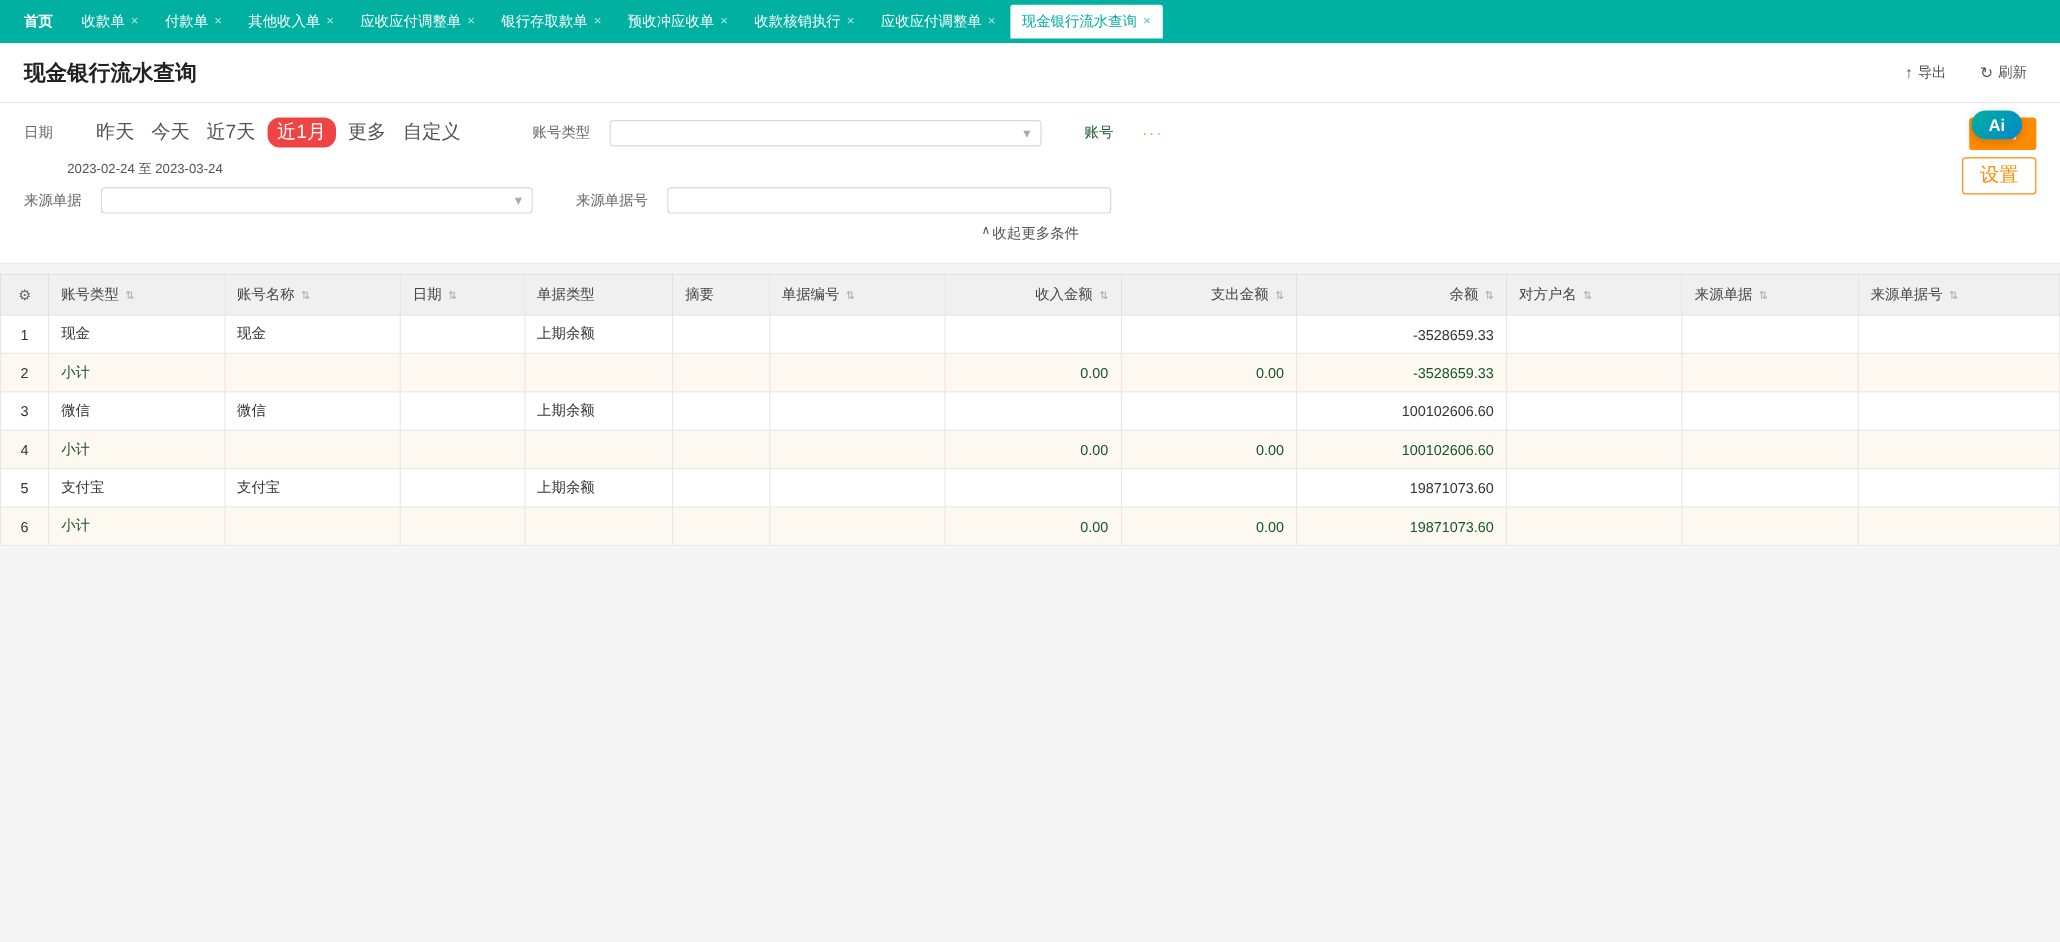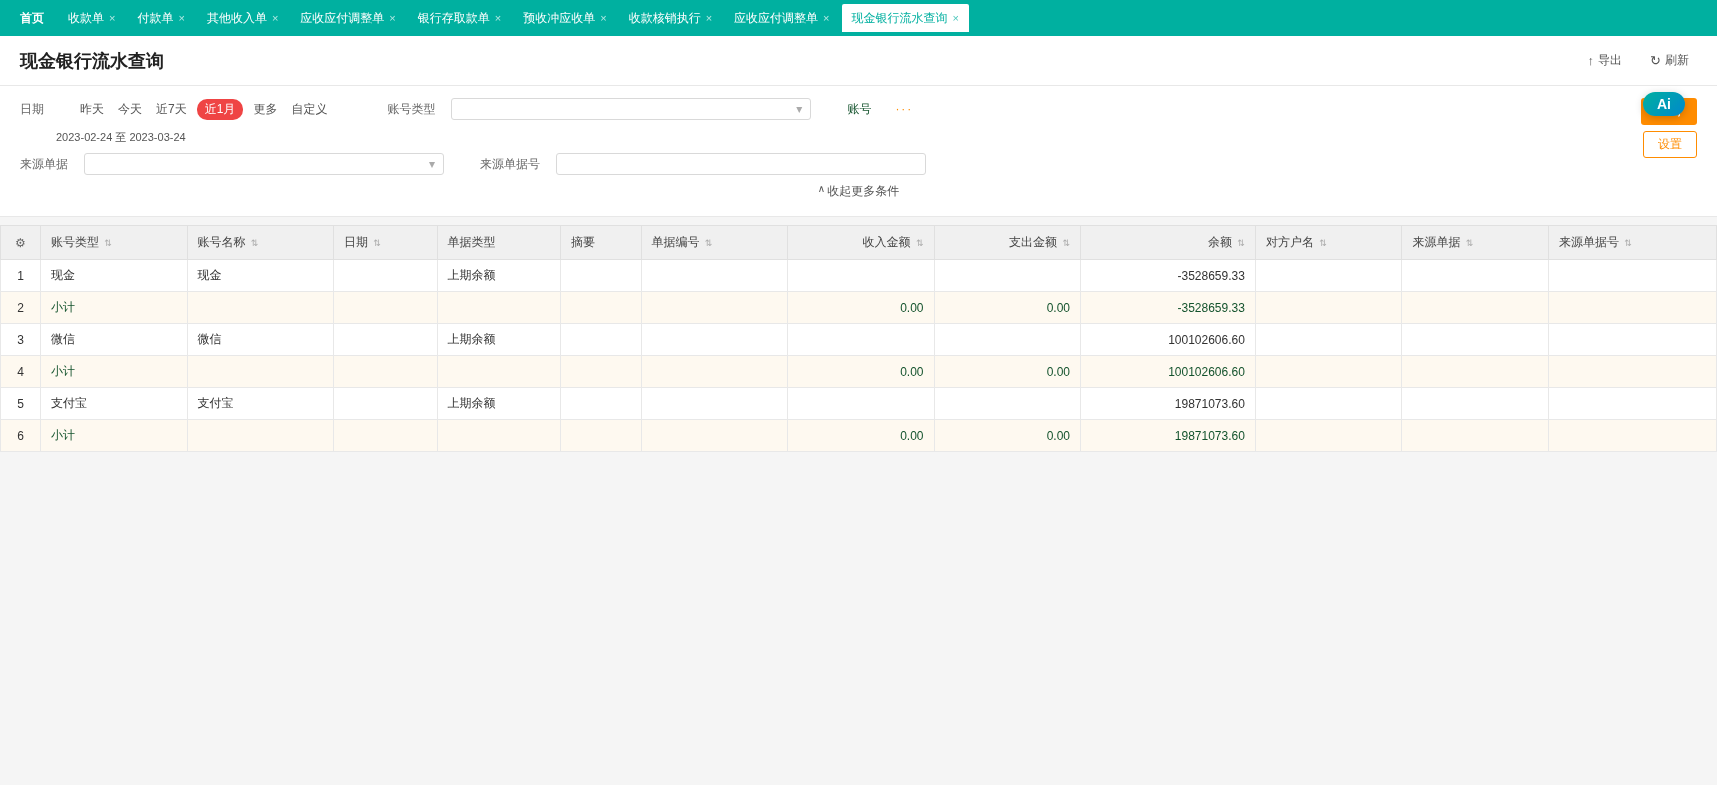--- a/index.html
+++ b/index.html
@@ -95,21 +95,21 @@
       min-width: 40px;
     }
     .date-quick-btns {
       display: flex;
       gap: 6px;
       align-items: center;
     }
     .date-btn {
       color: #555;
       cursor: pointer;
-      font-size: 12px;
+      font-size: 16px;
       padding: 2px 4px;
     }
     .date-btn.active {
       background: #ef4444;
       color: #fff;
       border-radius: 10px;
       padding: 2px 8px;
     }
     .date-range {
       color: #555;
@@ -153,21 +153,21 @@
       cursor: pointer;
       font-size: 12px;
     }
     .settings-btn {
       background: #fff;
       color: #ff8c00;
       border: 1px solid #ff8c00;
       border-radius: 3px;
       padding: 4px 14px;
       cursor: pointer;
-      font-size: 12px;
+      font-size: 16px;
     }
     .collapse-more {
       display: flex;
       justify-content: center;
       color: #555;
       cursor: pointer;
       font-size: 12px;
       margin-top: 4px;
       padding: 4px;
     }

